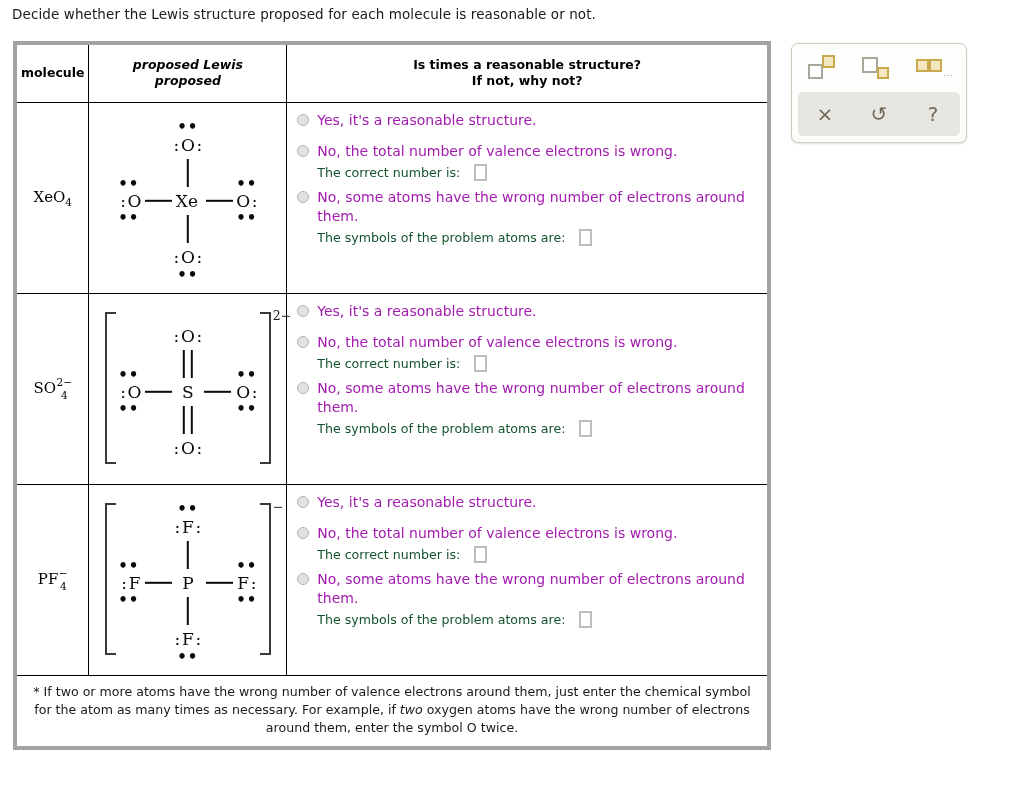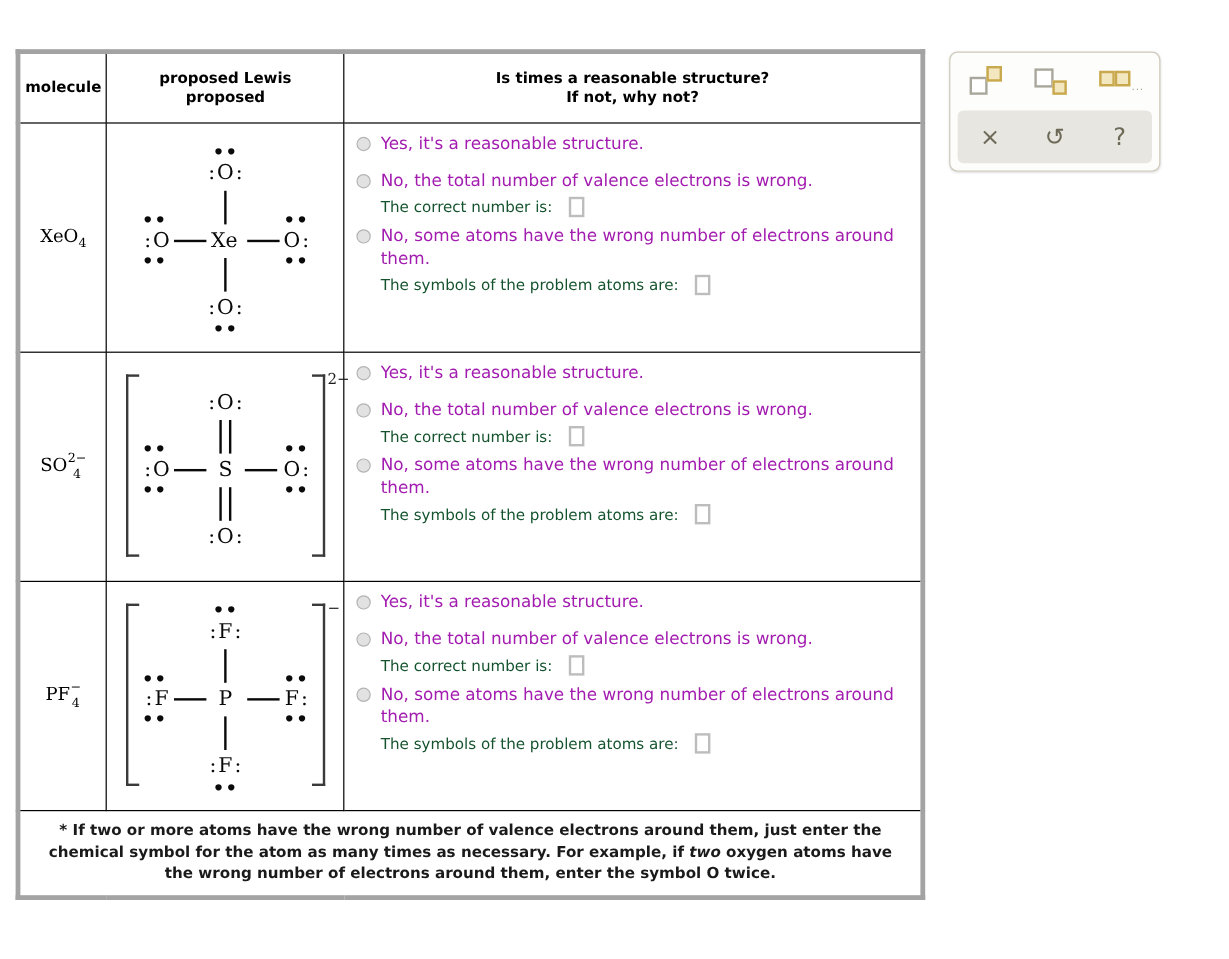--- a/index.html
+++ b/index.html
@@ -24,21 +24,21 @@
     border-collapse: collapse;
     border: 4px solid #a3a3a3;
     background: #fff;
   }
   .qtable td, .qtable th { border: 1px solid #000; vertical-align: middle; }
   .qtable thead th {
     font-size: 12.5px; font-weight: bold; color: #000;
     padding: 12px 4px; line-height: 1.3;
   }
   th.col-mol   { width: 72px; }
-  th.col-struct{ width: 198px; }
+  th.col-struct{ width: 198px; font-style: italic; }
   th.col-quest { width: 488px; }
 
   td.cell-mol    { text-align: center; }
   td.cell-struct { text-align: center; padding: 6px 0; }
   td.cell-quest  { padding: 8px 10px 10px 8px; vertical-align: top; }
 
   
   .formula {
     font-family: "DejaVu Serif", serif;
     font-size: 15px; color: #000000; white-space: nowrap;
@@ -119,21 +119,21 @@
   .ans-box {
     width: 13px; height: 17px;
     border: 2px solid #bdbdbd; background: #fff;
     margin-left: 14px; flex: 0 0 auto;
   }
   .spacer-sm { height: 11px; }
 
   
   td.footnote {
     font-size: 12.6px; color: #1a1a1a; line-height: 1.45;
-    padding: 7px 12px 9px 12px; text-align: center; font-weight: bold;
+    padding: 7px 12px 9px 12px; text-align: center;
   }
   td.footnote i { font-style: italic; }
 
   
   .toolpanel {
     position: absolute; left: 791px; top: 43px;
     width: 176px; height: 100px;
     background: #fdfdfb;
     border: 1px solid #cfcabb;
     border-radius: 7px;
@@ -154,20 +154,21 @@
   }
   .glyph { font-size: 20px; color: #6d6a58; line-height: 1; }
   .sq { position: absolute; border: 2px solid; }
   .iconwrap { position: relative; width: 34px; height: 26px; }
 </style>
 </head>
 <body>
 
 <div class="page">
 
+  <div class="prompt">Decide whether the Lewis structure proposed for each molecule is reasonable or not.</div>
 
   <table class="qtable">
     <thead>
       <tr>
         <th class="col-mol">molecule</th>
         <th class="col-struct">
           <span>proposed Lewis</span><br>
           <span>proposed</span>
         </th>
         <th class="col-quest">

